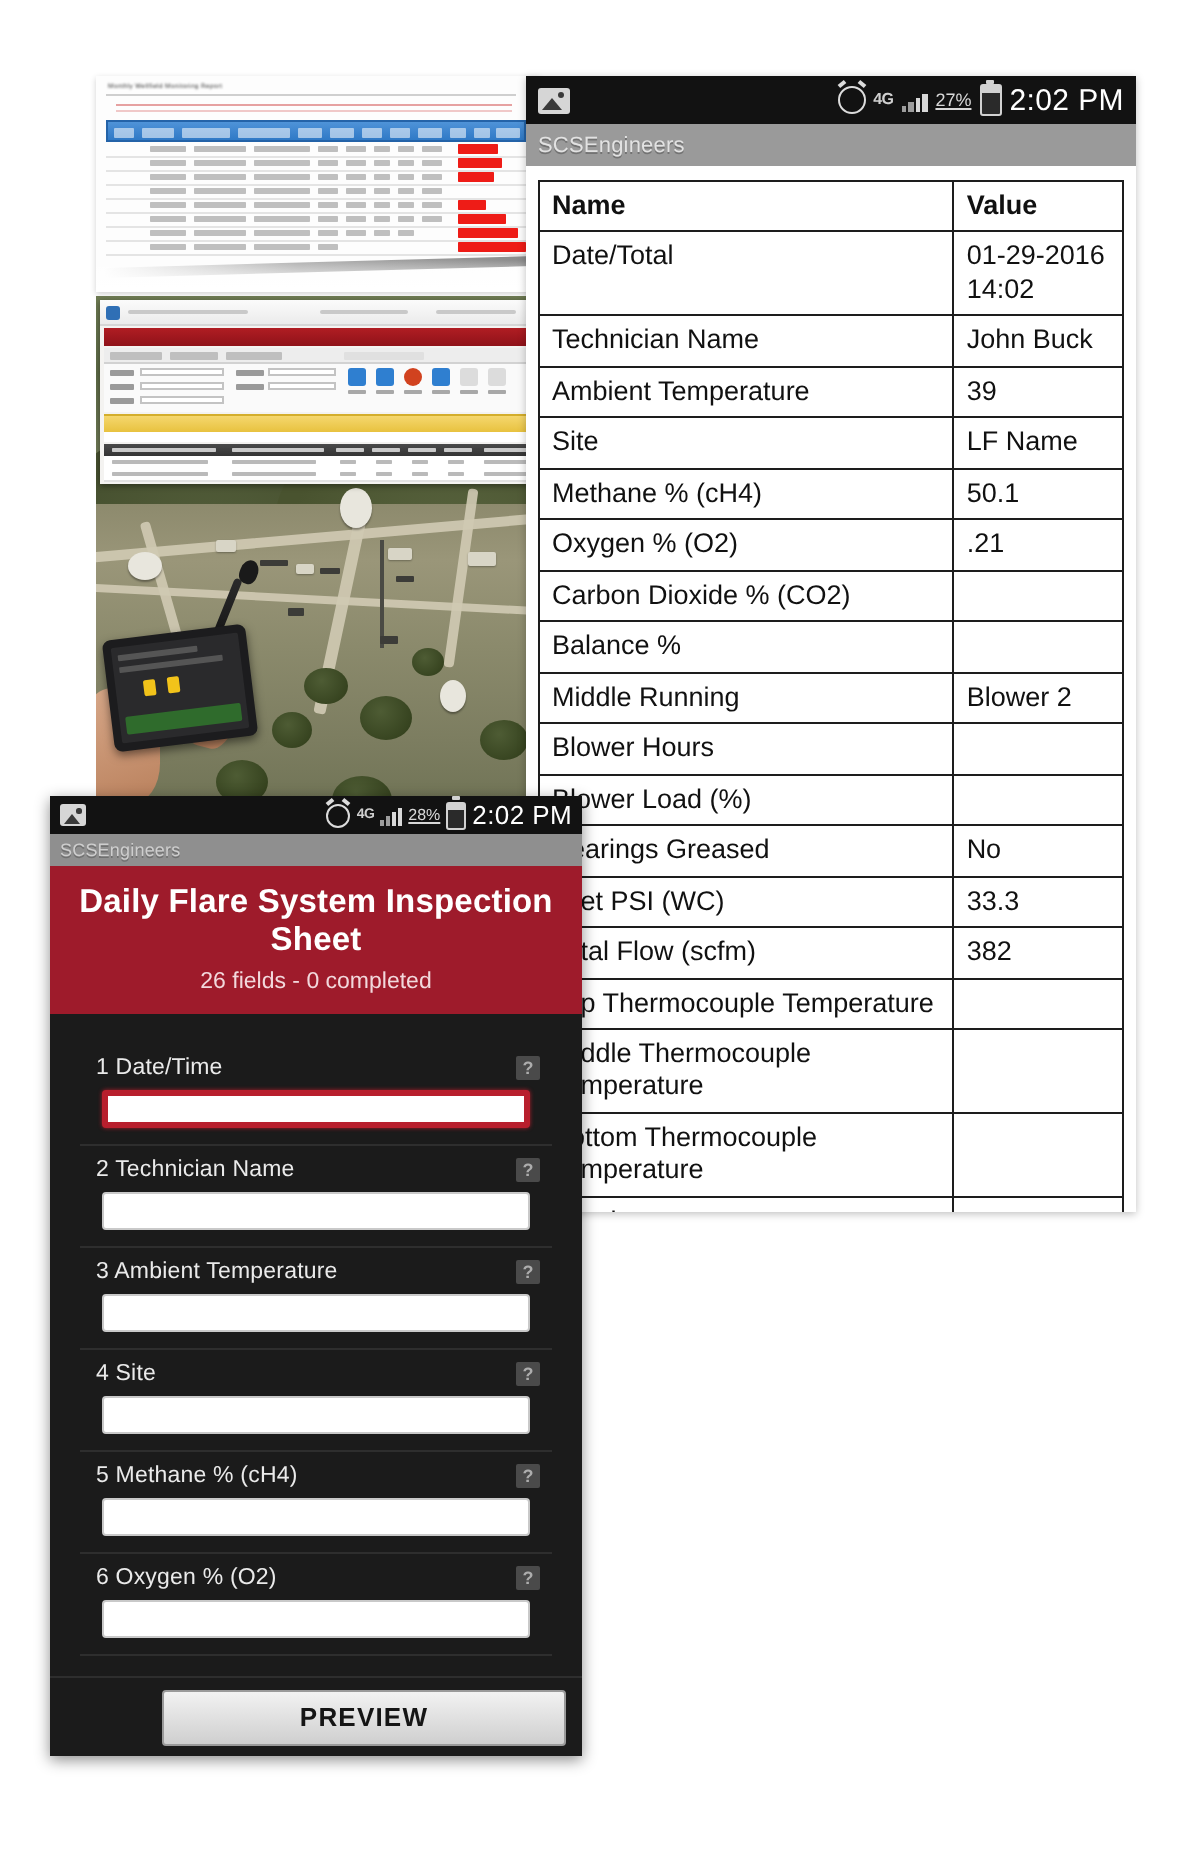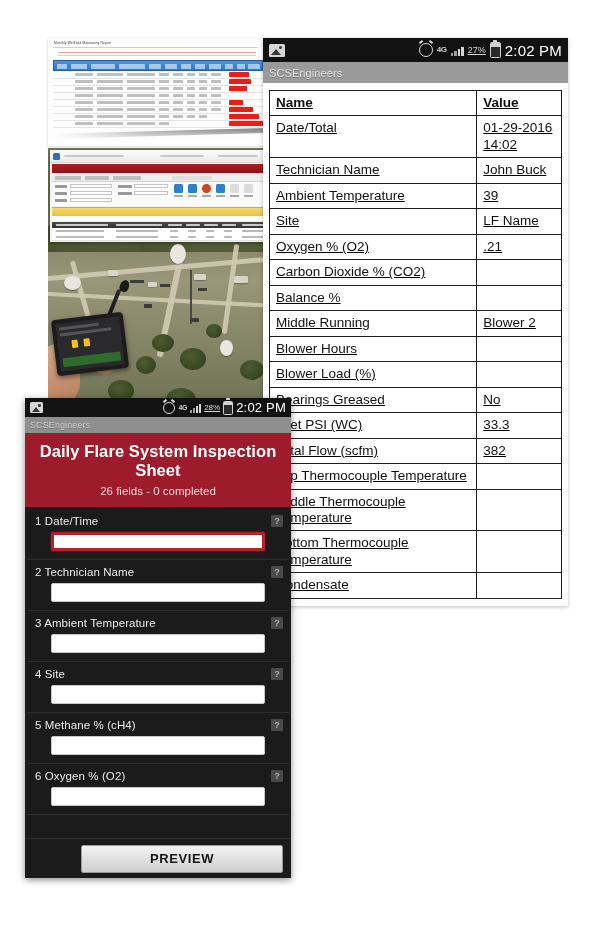--- a/index.html
+++ b/index.html
@@ -362,21 +362,20 @@
   
   .tbl-wrap {
     background: #fff;
     padding: 7px 6px 0 6px;
     box-sizing: border-box;
   }
   table.preview {
     width: 100%;
     border-collapse: collapse;
     table-layout: fixed;
-    text-decoration: underline;
   }
   table.preview td, table.preview th {
     border: 1.6px solid #1d1d1d;
     padding: 4px 6px;
     font-size: 13.5px;
     color: #111;
     vertical-align: top;
     line-height: 1.22;
     text-align: left;
     overflow: hidden;
@@ -433,21 +432,21 @@
     letter-spacing: .1px;
   }
   .form-hero-sub {
     margin-top: 5px;
     font-size: 11.5px;
     color: #f2d8dc;
   }
 
   .field-list {
     background: #1b1b1b;
-    padding: 2px;
+    padding: 15px;
   }
   .field {
     position: relative;
     border-bottom: 1px solid #2e2e2e;
     padding: 6px 8px 8px 8px;
     box-sizing: border-box;
   }
   .field-label {
     font-size: 11.5px;
     color: #eaeaea;
@@ -808,20 +807,24 @@
             <td>Technician Name</td>
             <td>John Buck</td>
           </tr>
           <tr>
             <td>Ambient Temperature</td>
             <td>39</td>
           </tr>
           <tr>
             <td>Site</td>
             <td>LF Name</td>
+          </tr>
+          <tr>
+            <td>Methane % (cH4)</td>
+            <td>50.1</td>
           </tr>
           <tr>
             <td>Oxygen % (O2)</td>
             <td>.21</td>
           </tr>
           <tr>
             <td>Carbon Dioxide % (CO2)</td>
             <td></td>
           </tr>
           <tr>

